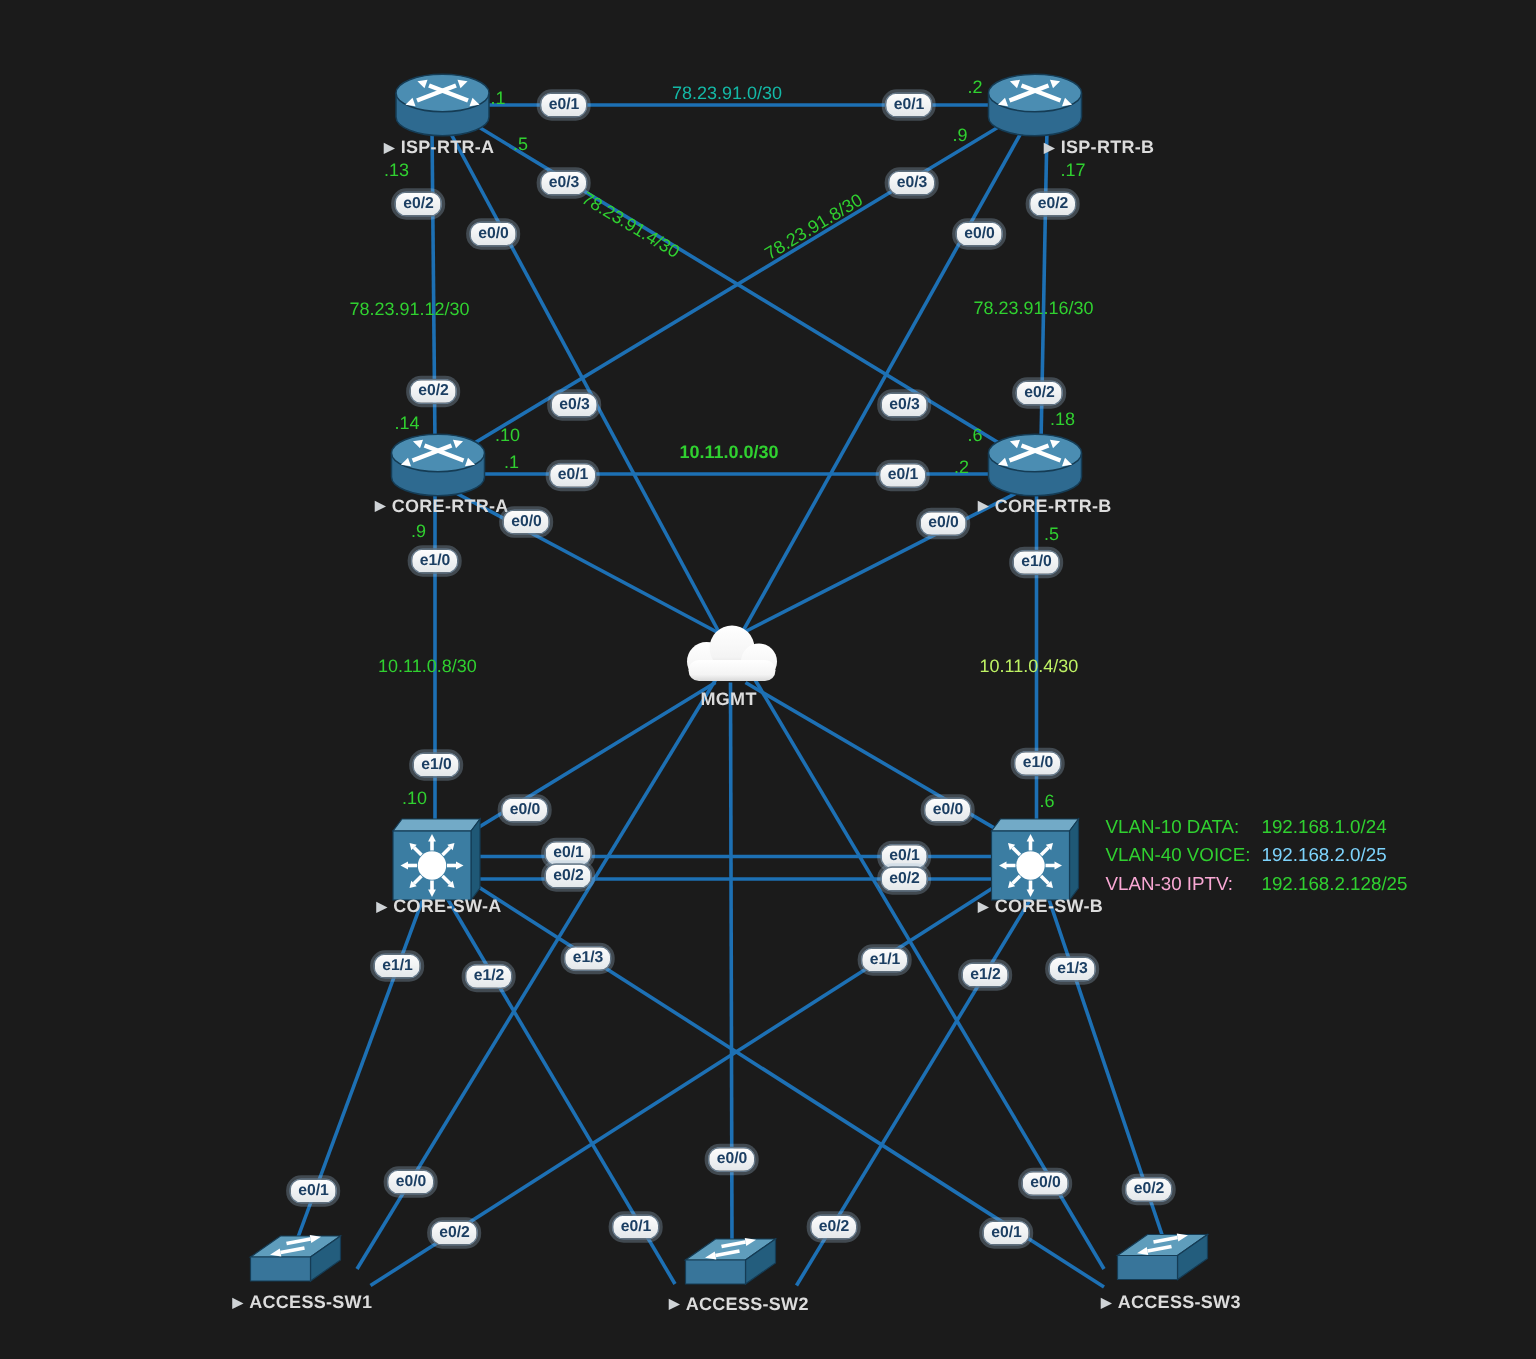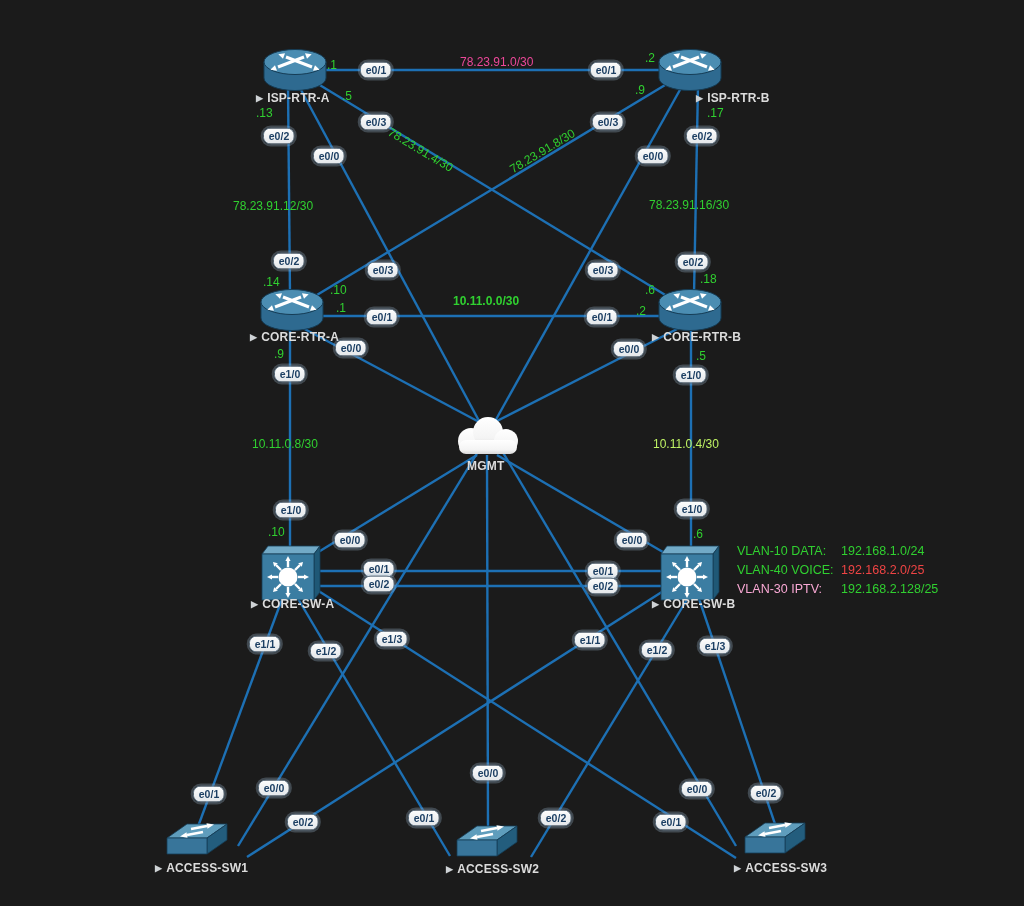--- a/index.html
+++ b/index.html
@@ -293,21 +293,21 @@
     <div class="port" style="left: 209px; top: 794px;">e0/1</div>
     <div class="port" style="left: 274px; top: 788px;">e0/0</div>
     <div class="port" style="left: 303px; top: 822px;">e0/2</div>
     <div class="port" style="left: 488px; top: 773px;">e0/0</div>
     <div class="port" style="left: 424px; top: 818px;">e0/1</div>
     <div class="port" style="left: 556px; top: 818px;">e0/2</div>
     <div class="port" style="left: 697px; top: 789px;">e0/0</div>
     <div class="port" style="left: 766px; top: 793px;">e0/2</div>
     <div class="port" style="left: 671px; top: 822px;">e0/1</div>
     <div class="anno" style="left: 327px; top: 58px; color: rgb(48, 208, 48);">.1</div>
-    <div class="anno" style="left: 460px; top: 55px; color: #ec4899;">78.23.91.0/30</div>
+    <div class="anno" style="left: 448px; top: 55px; color: #14b8a6;">78.23.91.0/30</div>
     <div class="anno" style="left: 645px; top: 51px; color: rgb(48, 208, 48);">.2</div>
     <div class="anno" style="left: 342px; top: 89px; color: rgb(48, 208, 48);">.5</div>
     <div class="anno" style="left: 635px; top: 83px; color: rgb(48, 208, 48);">.9</div>
     <div class="anno" style="left: 256px; top: 106px; color: rgb(48, 208, 48);">.13</div>
     <div class="anno" style="left: 707px; top: 106px; color: rgb(48, 208, 48);">.17</div>
     <div class="anno" style="left: 389px; top: 124px; color: rgb(48, 208, 48); transform-origin: left center; transform: rotate(31deg);">78.23.91.4/30</div>
     <div class="anno" style="left: 511px; top: 163px; color: rgb(48, 208, 48); transform-origin: left center; transform: rotate(-31deg);">78.23.91.8/30</div>
     <div class="anno" style="left: 233px; top: 199px; color: rgb(48, 208, 48);">78.23.91.12/30</div>
     <div class="anno" style="left: 649px; top: 198px; color: rgb(48, 208, 48);">78.23.91.16/30</div>
     <div class="anno" style="left: 263px; top: 275px; color: rgb(48, 208, 48);">.14</div>
@@ -319,16 +319,16 @@
     <div class="anno" style="left: 453px; top: 294px; color: rgb(48, 208, 48); font-weight: bold;">10.11.0.0/30</div>
     <div class="anno" style="left: 274px; top: 347px; color: rgb(48, 208, 48);">.9</div>
     <div class="anno" style="left: 696px; top: 349px; color: rgb(48, 208, 48);">.5</div>
     <div class="anno" style="left: 252px; top: 437px; color: rgb(48, 208, 48);">10.11.0.8/30</div>
     <div class="anno" style="left: 653px; top: 437px; color: #bef264;">10.11.0.4/30</div>
     <div class="anno" style="left: 268px; top: 525px; color: rgb(48, 208, 48);">.10</div>
     <div class="anno" style="left: 693px; top: 527px; color: rgb(48, 208, 48);">.6</div>
     <div class="vlan-name" style="left: 737px; top: 544px; color: rgb(48, 208, 48);">VLAN-10 DATA:</div>
     <div class="vlan-value" style="left: 841px; top: 544px; color: rgb(48, 208, 48);">192.168.1.0/24</div>
     <div class="vlan-name" style="left: 737px; top: 563px; color: rgb(48, 208, 48);">VLAN-40 VOICE:</div>
-    <div class="vlan-value" style="left: 841px; top: 563px; color: #ef4444; text-align: right;">192.168.2.0/25</div>
+    <div class="vlan-value" style="left: 841px; top: 563px; color: #7dd3fc; text-align: right;">192.168.2.0/25</div>
     <div class="vlan-name" style="left: 737px; top: 582px; color: #f9a8d4;">VLAN-30 IPTV:</div>
     <div class="vlan-value" style="left: 841px; top: 582px; color: rgb(48, 208, 48);">192.168.2.128/25</div>
   </div>
 
 </body></html>

